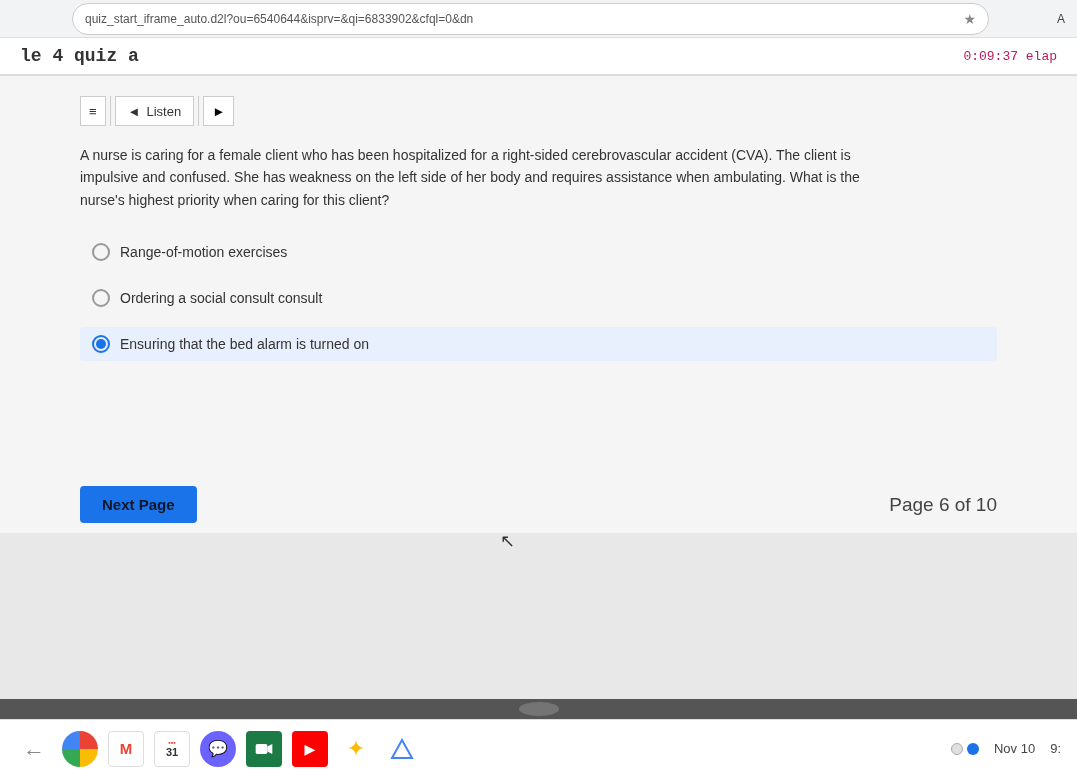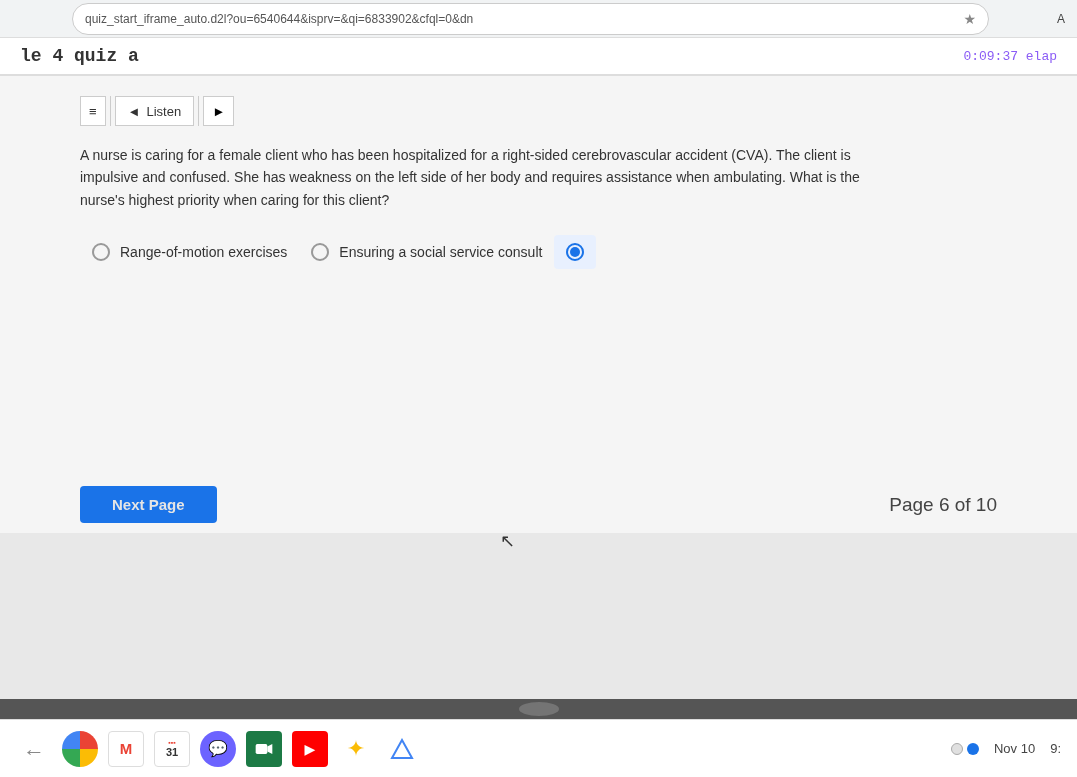--- a/index.html
+++ b/index.html
@@ -57,21 +57,21 @@
       justify-content: space-between;
       font-family: Liberation Mono, monospace;
     }
     .page-title-text {
       font-size: 18px;
       font-weight: bold;
       color: #333;
     }
     .timer-text {
       font-size: 13px;
-      color: #8b5cf6;
+      color: #be185d;
     }
 
     
     .main-content {
       background: #f5f5f5;
       padding: 20px 80px;
       min-height: 400px;
     }
 
     
@@ -125,22 +125,22 @@
       font-size: 14px;
       color: #333;
       line-height: 1.6;
       margin-bottom: 24px;
       max-width: 800px;
     }
 
     
     .options-container {
       display: flex;
-      flex-direction: row;
-      gap: 0;
+      flex-direction: column;
+      gap: 12px;
       margin-bottom: 30px;
     }
     .option-item {
       display: flex;
       align-items: center;
       gap: 10px;
       font-size: 14px;
       color: #333;
       padding: 8px 12px;
       background: transparent;
@@ -174,23 +174,23 @@
     
     .footer-area {
       display: flex;
       align-items: center;
       justify-content: space-between;
       padding: 10px 80px;
       background: #f5f5f5;
     }
     .next-page-btn {
       background: #1a73e8;
-      color: #e5e5e5;
+      color: #0f172a;
       border: none;
-      padding: 10px 32px;
+      padding: 10px 22px;
       font-size: 15px;
       font-weight: bold;
       cursor: pointer;
       border-radius: 4px;
     }
     .page-indicator {
       font-size: 19px;
       color: #444;
     }
 
@@ -307,26 +307,27 @@
 
   <div class="options-container">
 
     <div class="option-item">
       <div class="radio-circle"></div>
       <span>Range-of-motion exercises</span>
     </div>
 
     <div class="option-item">
       <div class="radio-circle"></div>
-      <span>Ensuring a social service consult</span>
+      <span>Ordering a social consult consult</span>
     </div>
 
 
     <div class="option-item selected">
       <div class="radio-circle checked"></div>
+      <span>Ensuring that the bed alarm is turned on</span>
     </div>
 
   </div>
 </div>
 
 <div class="footer-area">
   <button class="next-page-btn">Next Page</button>
   <span class="page-indicator">Page 6 of 10</span>
 </div>
 

